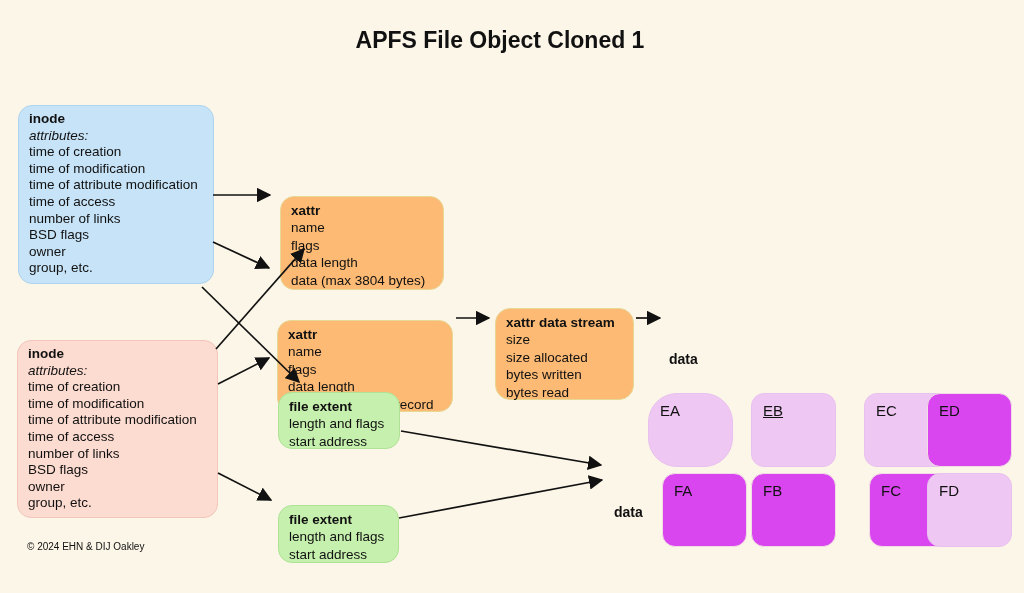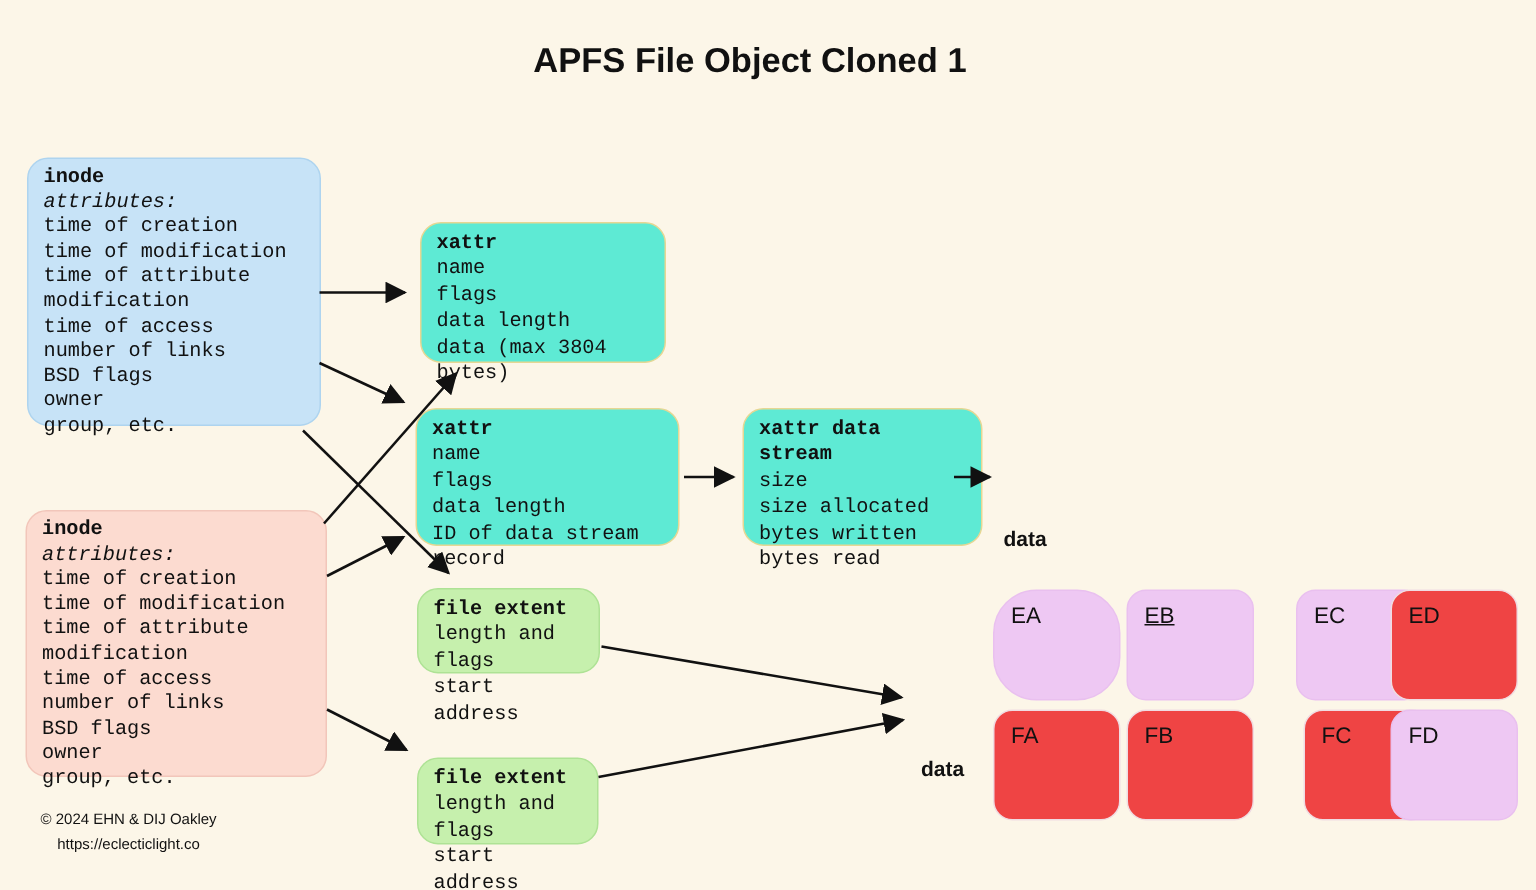--- a/index.html
+++ b/index.html
@@ -12,33 +12,32 @@
   .title{
     position:absolute;top:27px;left:0;width:1000px;
     text-align:center;font-size:23px;font-weight:bold;letter-spacing:0;
   }
   .box{
     position:absolute;border-radius:14px;
     padding:5px 12px 4px 10px;
     font-size:13.5px;line-height:16.6px;
     border:1px solid rgba(0,0,0,0.07);
     box-sizing:border-box;
-    font-family:Liberation Mono, monospace;
   }
   .box .hdr{font-weight:bold;}
   .box .ital{font-style:italic;}
   .box-blue{background:#c7e3f7;border-color:#aed4ef;}
   .box-pink{background:#fcdbd0;border-color:#f2c6ba;}
-  .box-yellow{background:#5eead4;border-color:#e6d793;}
+  .box-yellow{background:#fdba74;border-color:#e6d793;margin-top:48px;}
   .box-green{background:#c6f0ad;border-color:#aee295;}
   .lbl{position:absolute;font-weight:bold;font-size:14px;margin-top:40px;}
   .footer{position:absolute;left:27px;top:538px;font-size:10px;line-height:17px;text-align:center;}
   .grid-cell{
     position:absolute;width:85px;height:74px;border-radius:13px;
-    background:#ef4444;border:1.5px solid #f0dce2;
+    background:#d946ef;border:1.5px solid #f0dce2;
     box-sizing:border-box;font-size:15px;padding:8px 0 0 11px;
   }
   .grid-cell.filled{background:#eec8f3;border-color:#e9c0ef;}
   svg.arrows{position:absolute;left:0;top:0;pointer-events:none;}
 </style>
 </head>
 <body>
 
 <div class="title">APFS File Object Cloned 1</div>
 
@@ -77,21 +76,21 @@
 </div>
 
 <div class="box box-yellow" style="left:277px;top:272px;width:176px;height:92px;line-height:17.4px;">
   <div class="hdr">xattr</div>
   <div>name</div>
   <div>flags</div>
   <div>data length</div>
   <div>ID of data stream record</div>
 </div>
 
-<div class="box box-yellow" style="left:495px;top:272px;width:160px;height:92px;line-height:17.4px;">
+<div class="box box-yellow" style="left:495px;top:260px;width:139px;height:92px;line-height:17.4px;border-radius:15px;">
   <div class="hdr">xattr data stream</div>
   <div>size</div>
   <div>size allocated</div>
   <div>bytes written</div>
   <div>bytes read</div>
 </div>
 
 <div class="box box-green" style="left:278px;top:392px;width:122px;height:57px;line-height:17.4px;">
   <div class="hdr">file extent</div>
   <div>length and flags</div>
@@ -101,33 +100,32 @@
 <div class="box box-green" style="left:278px;top:505px;width:121px;height:58px;line-height:17.4px;">
   <div class="hdr">file extent</div>
   <div>length and flags</div>
   <div>start address</div>
 </div>
 
 <div class="lbl" style="left:669px;top:311px;">data</div>
 <div class="lbl" style="left:614px;top:464px;">data</div>
 
 <div>
-  <div class="grid-cell filled" style="left:662px;top:393px;border-radius:29px;"><span>EA</span></div>
+  <div class="grid-cell filled" style="left:648px;top:393px;border-radius:29px;"><span>EA</span></div>
   <div class="grid-cell filled" style="left:751px;top:393px;text-decoration:underline;"><span>EB</span></div>
   <div class="grid-cell filled" style="left:839px;top:393px;margin-left:25px;"><span>EC</span></div>
   <div class="grid-cell" style="left:927px;top:393px;"><span>ED</span></div>
   <div class="grid-cell" style="left:662px;top:473px;"><span>FA</span></div>
   <div class="grid-cell" style="left:751px;top:473px;"><span>FB</span></div>
   <div class="grid-cell" style="left:869px;top:473px;"><span>FC</span></div>
   <div class="grid-cell filled" style="left:927px;top:473px;"><span>FD</span></div>
 </div>
 
 <div class="footer">
   <div>© 2024 EHN &amp; DIJ Oakley</div>
-  <div>https://eclecticlight.co</div>
 </div>
 
 <svg class="arrows" width="1024" height="593" viewBox="0 0 1024 593">
   <defs>
     <marker id="ah" viewBox="0 0 10 10" refX="9" refY="5" markerWidth="8.5" markerHeight="8.5" orient="auto-start-reverse">
       <path d="M0,0 L10,5 L0,10 z" fill="#111"></path>
     </marker>
   </defs>
   <g stroke="#111" stroke-width="1.7" fill="none">
     <line x1="213" y1="195" x2="270" y2="195" marker-end="url(#ah)"></line>

